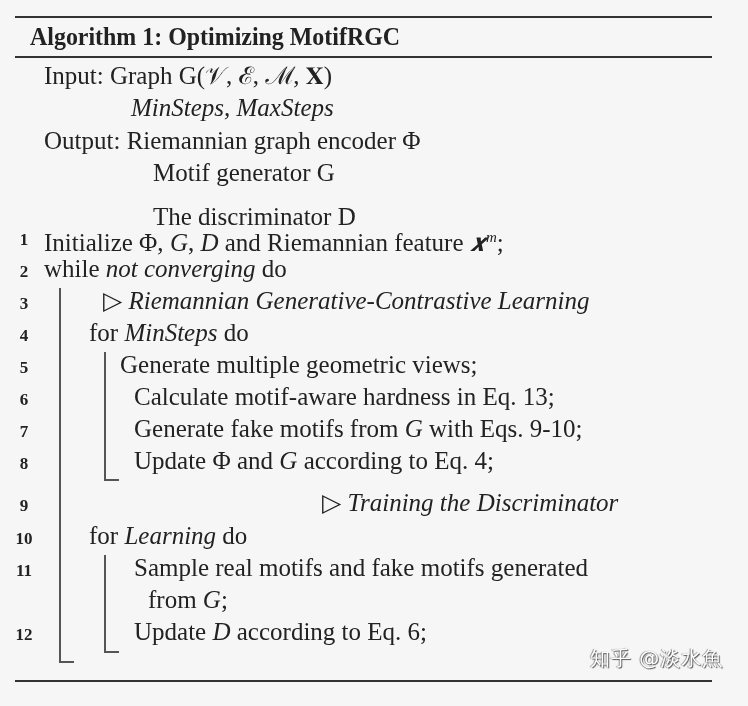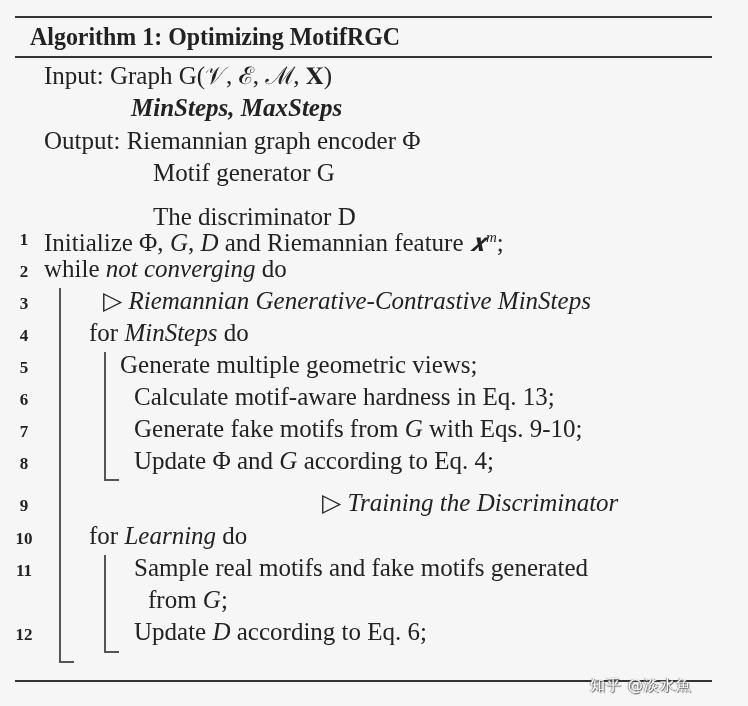--- a/index.html
+++ b/index.html
@@ -15,36 +15,36 @@
     position:absolute; left:30px; top:18px; font-size:26px; font-weight:bold; line-height:38px;
     transform:scaleX(0.92); transform-origin:left;
   }
   .line { position:absolute; font-size:25px; line-height:30px; white-space:nowrap; }
   .ln { position:absolute; left:14px; width:20px; font-size:17px; font-weight:bold; text-align:center; line-height:30px; }
   b { font-weight:normal; }
   i { font-style:italic; }
   .vbar { position:absolute; background:#555; width:1.5px; }
   .hfoot { position:absolute; background:#555; height:1.5px; }
   .watermark {
-    position:absolute; left:590px; top:676px; font-family:"DejaVu Sans",sans-serif; font-size:15px;
+    position:absolute; left:590px; top:645px; font-family:"DejaVu Sans",sans-serif; font-size:20px;
     color:#fff; text-shadow:1px 1px 1px #555, -1px 0 1px #888; letter-spacing:1px;
   }
 </style>
 </head>
 <body>
 
 <div class="rule top"></div>
 <div class="title">Algorithm 1: Optimizing MotifRGC</div>
 <div class="rule mid"></div>
 
 <div class="line" style="left:44px;top:61px;">
   <b>Input:</b>
   <span>Graph G(𝒱, ℰ, ℳ, 𝐗)</span>
 </div>
-<div class="line" style="left:131px;top:93px;font-weight:bold;">
+<div class="line" style="left:131px;top:93px;">
   <i>MinSteps, MaxSteps</i>
 </div>
 
 <div class="line" style="left:44px;top:126px;">
   <b>Output:</b>
   <span>Riemannian graph encoder Φ</span>
 </div>
 <div class="line" style="left:153px;top:158px;">Motif generator G</div>
 <div class="line" style="left:153px;top:178px;margin-top:24px;">The discriminator D</div>
 
@@ -55,21 +55,21 @@
 
 <div class="ln" style="top:257px;">2</div>
 <div class="line" style="left:44px;top:254px;">
   <b>while</b>
   <i>not converging</i>
   <b>do</b>
 </div>
 
 <div class="ln" style="top:289px;">3</div>
 <div class="line" style="left:103px;top:286px;">
-  <i>▷ Riemannian Generative-Contrastive MinSteps</i>
+  <i>▷ Riemannian Generative-Contrastive Learning</i>
 </div>
 
 <div class="ln" style="top:321px;">4</div>
 <div class="line" style="left:89px;top:318px;text-align:center;">
   <b>for</b>
   <i>MinSteps</i>
   <b>do</b>
 </div>
 
 <div class="ln" style="top:353px;">5</div>

